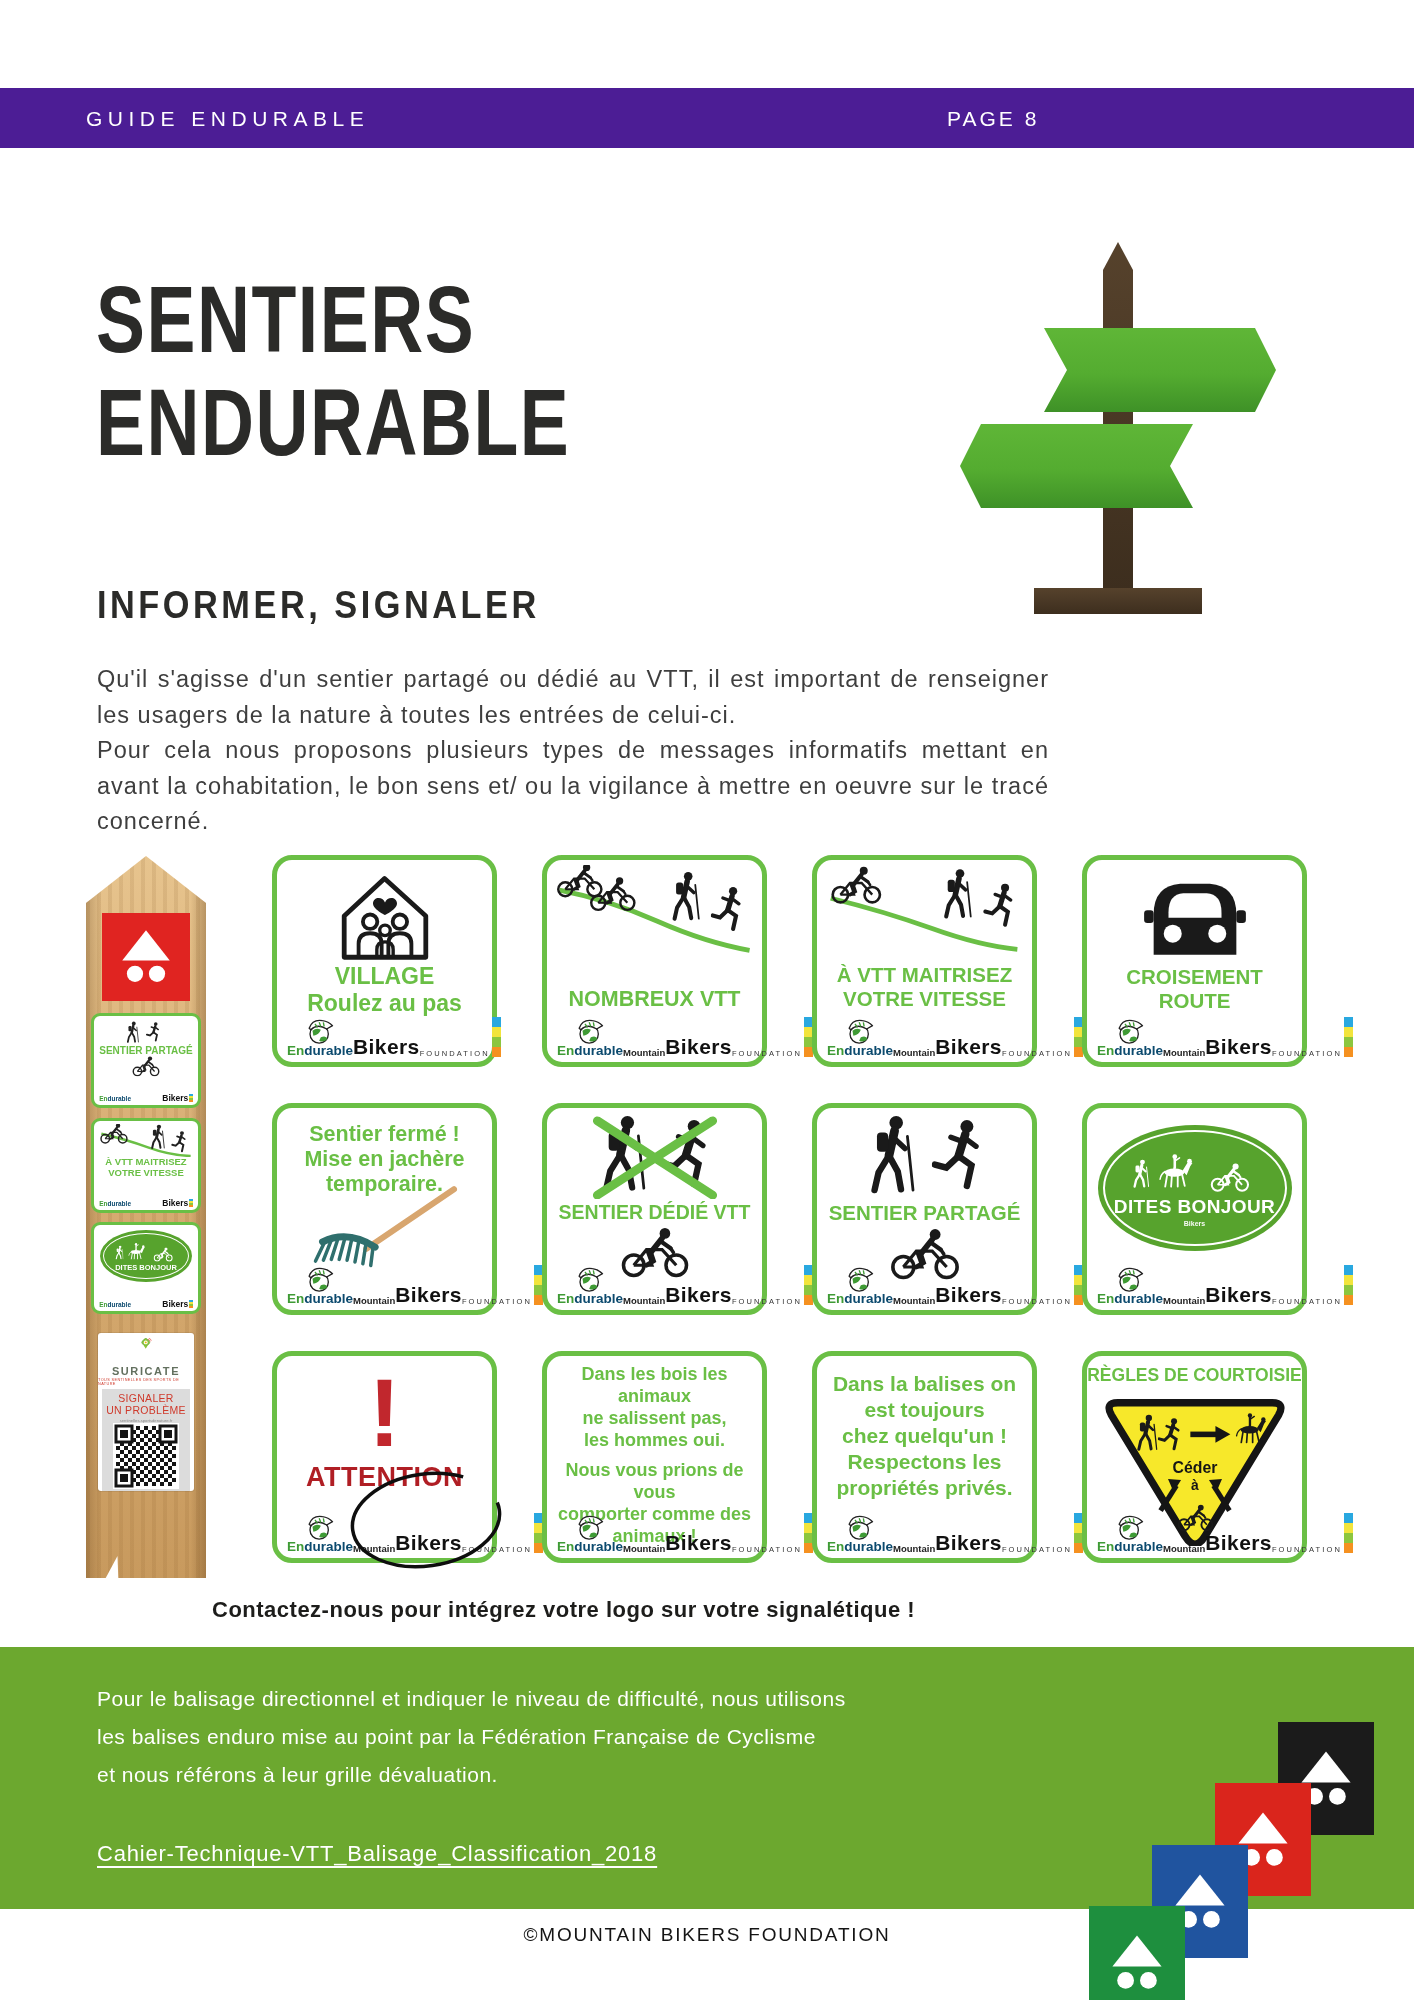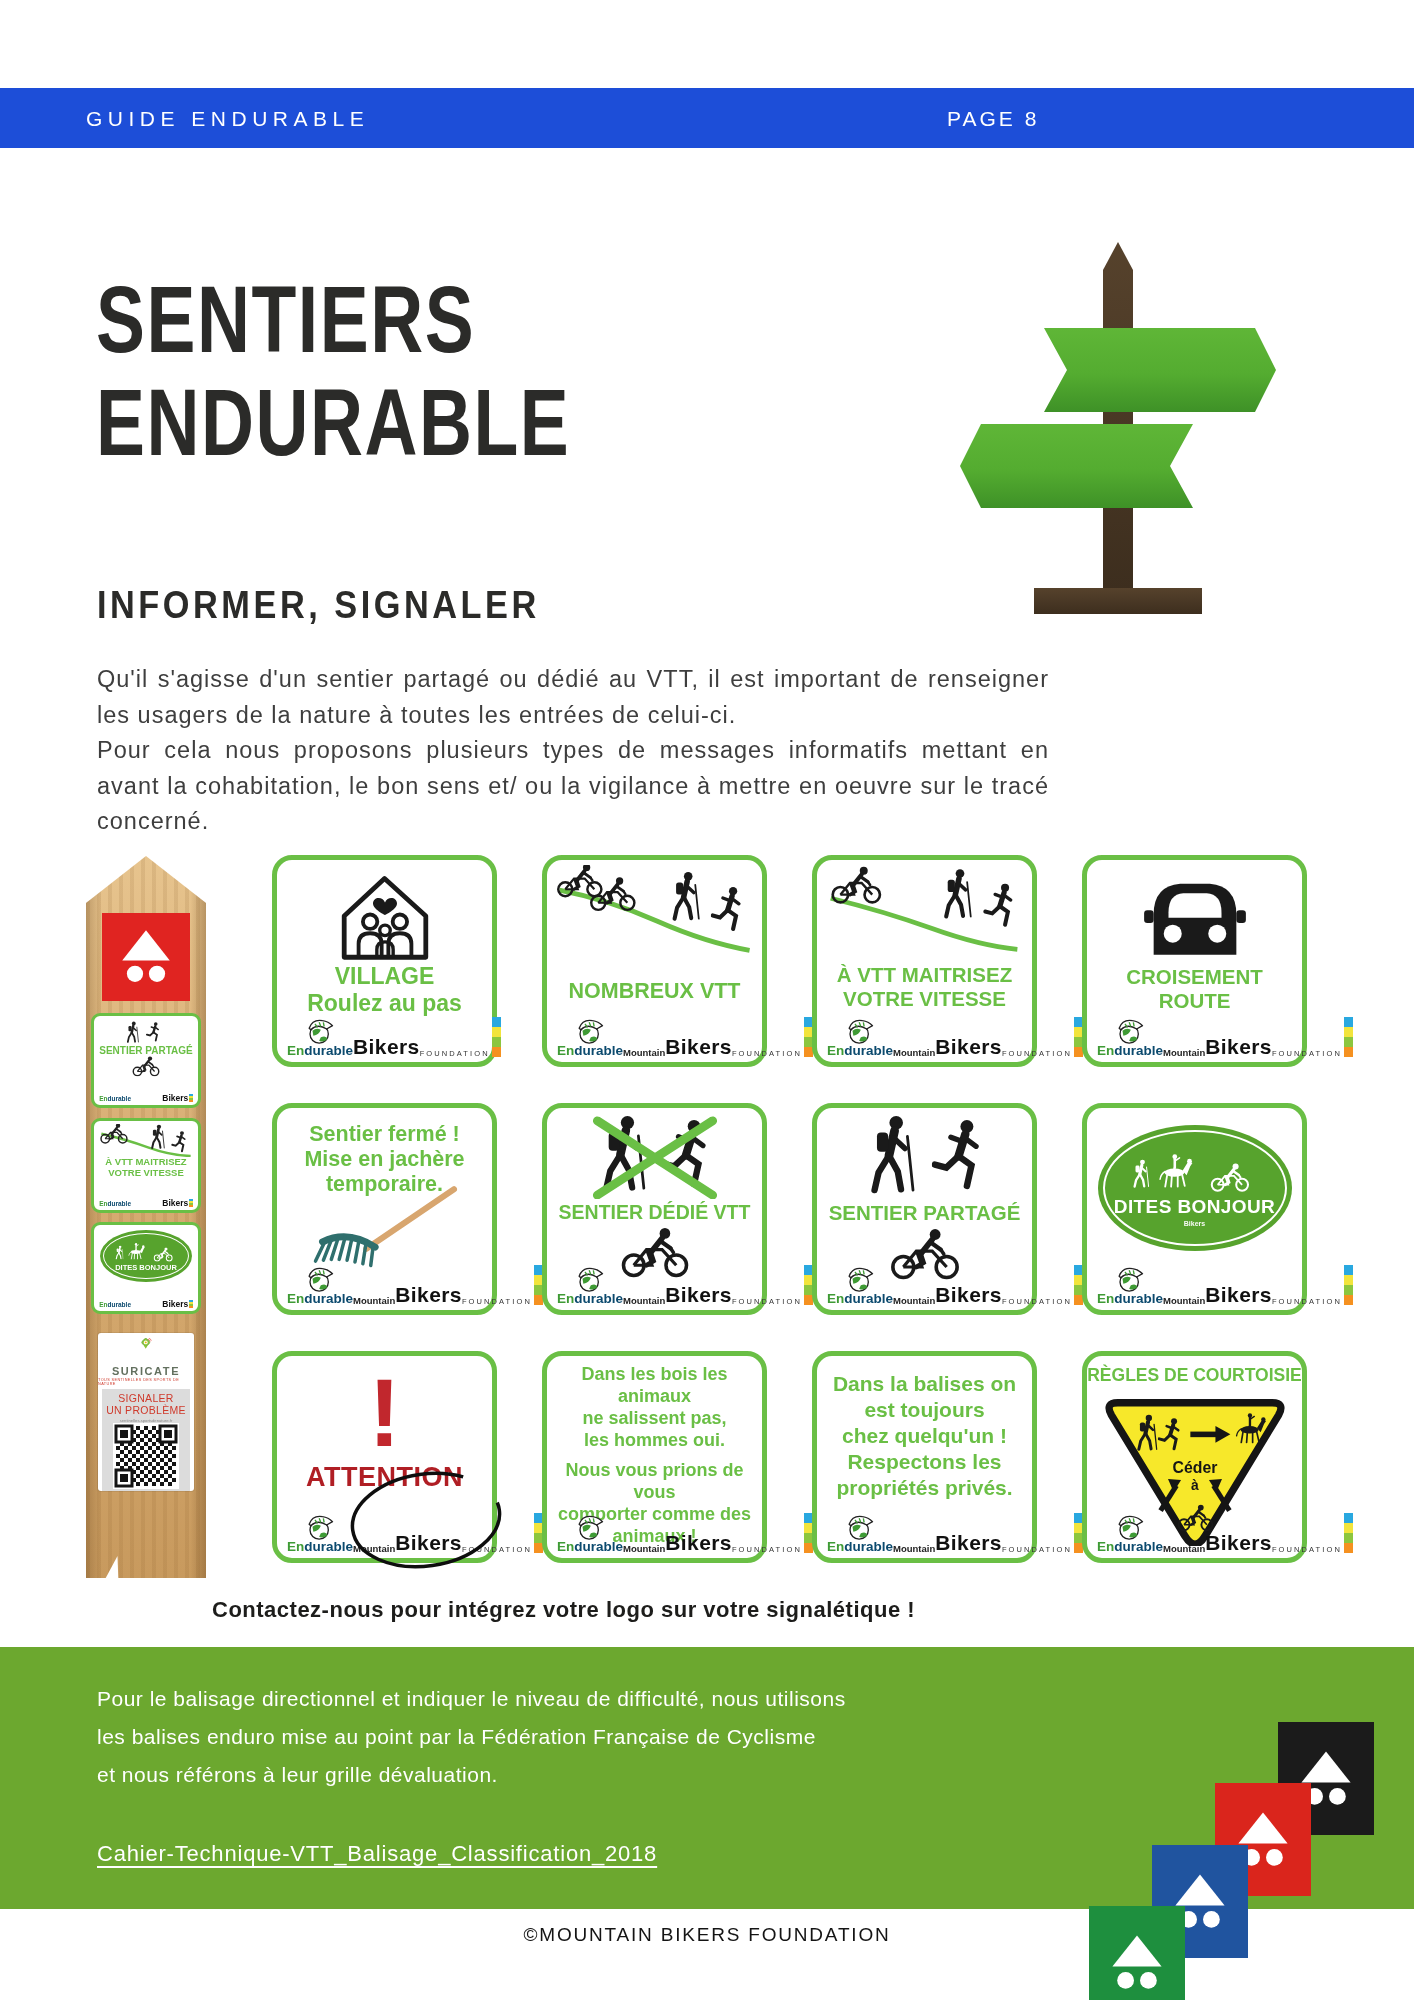--- a/index.html
+++ b/index.html
@@ -1,20 +1,20 @@
 <!DOCTYPE html>
 <html><head>
 <meta charset="utf-8">
 <style>
   html,body{margin:0;padding:0;background:#fff}
   #page{position:relative;width:1414px;height:2000px;background:#fff;overflow:hidden;
         font-family:"Liberation Sans",sans-serif;color:#222}
 
   
-  .hdr{position:absolute;left:0;top:88px;width:100%;height:60px;background:#1d4ed8}
+  .hdr{position:absolute;left:0;top:88px;width:100%;height:60px;background:#4c1d95}
   .hdr-title{position:absolute;left:86px;top:19px;font-size:21px;letter-spacing:5.5px;color:#fff;font-weight:500;white-space:nowrap}
   .hdr-page{position:absolute;left:947px;top:19px;font-size:21px;letter-spacing:3px;color:#fff;font-weight:500;white-space:nowrap}
 
   
   .title{position:absolute;left:96px;top:268px;font-size:94px;line-height:103px;font-weight:700;
          color:#2B2B29;letter-spacing:2px;transform:scaleX(.78);transform-origin:0 0;white-space:nowrap}
   .subtitle{position:absolute;left:97px;top:583px;font-size:39px;font-weight:700;color:#2B2B29;
             letter-spacing:4px;transform:scaleX(.88);transform-origin:0 0;white-space:nowrap}
   .intro{position:absolute;left:97px;top:662px;width:952px;font-size:23.5px;line-height:35.5px;
          letter-spacing:1px;color:#3E3E3E;text-align:justify}
@@ -341,21 +341,21 @@
     </div>
 
     <div class="card">
       <svg width="200" height="97" viewBox="0 0 205 100" style="margin-top:5px">
         <path d="M4 26 Q55 36 105 58 T200 88" stroke="#6ABF45" stroke-width="5" fill="none"></path>
         <use href="#g-cyclist" width="100" height="72" transform="translate(0,-2) scale(0.5)"></use>
         <use href="#g-cyclist" width="100" height="72" transform="translate(34,12) scale(0.5)"></use>
         <use href="#g-hiker" width="60" height="100" transform="translate(118,6) scale(0.52)"></use>
         <use href="#g-runner" width="70" height="100" transform="translate(160,22) scale(0.5)"></use>
       </svg>
-      <div class="glab t215" style="margin-top:17px">NOMBREUX VTT</div>
+      <div class="glab t215" style="margin-top:25px">NOMBREUX VTT</div>
       <div class="logos">
         <div class="endu">
             <svg viewBox="0 0 36 32">
               <use href="#g-globe" width="36" height="32"></use>
             </svg>
             <div class="etxt"><span class="een">En</span><span class="edu">durable</span></div>
           </div>
         <div class="mbf">
             <div class="mbfc">
               <span class="mm">Mountain</span>

